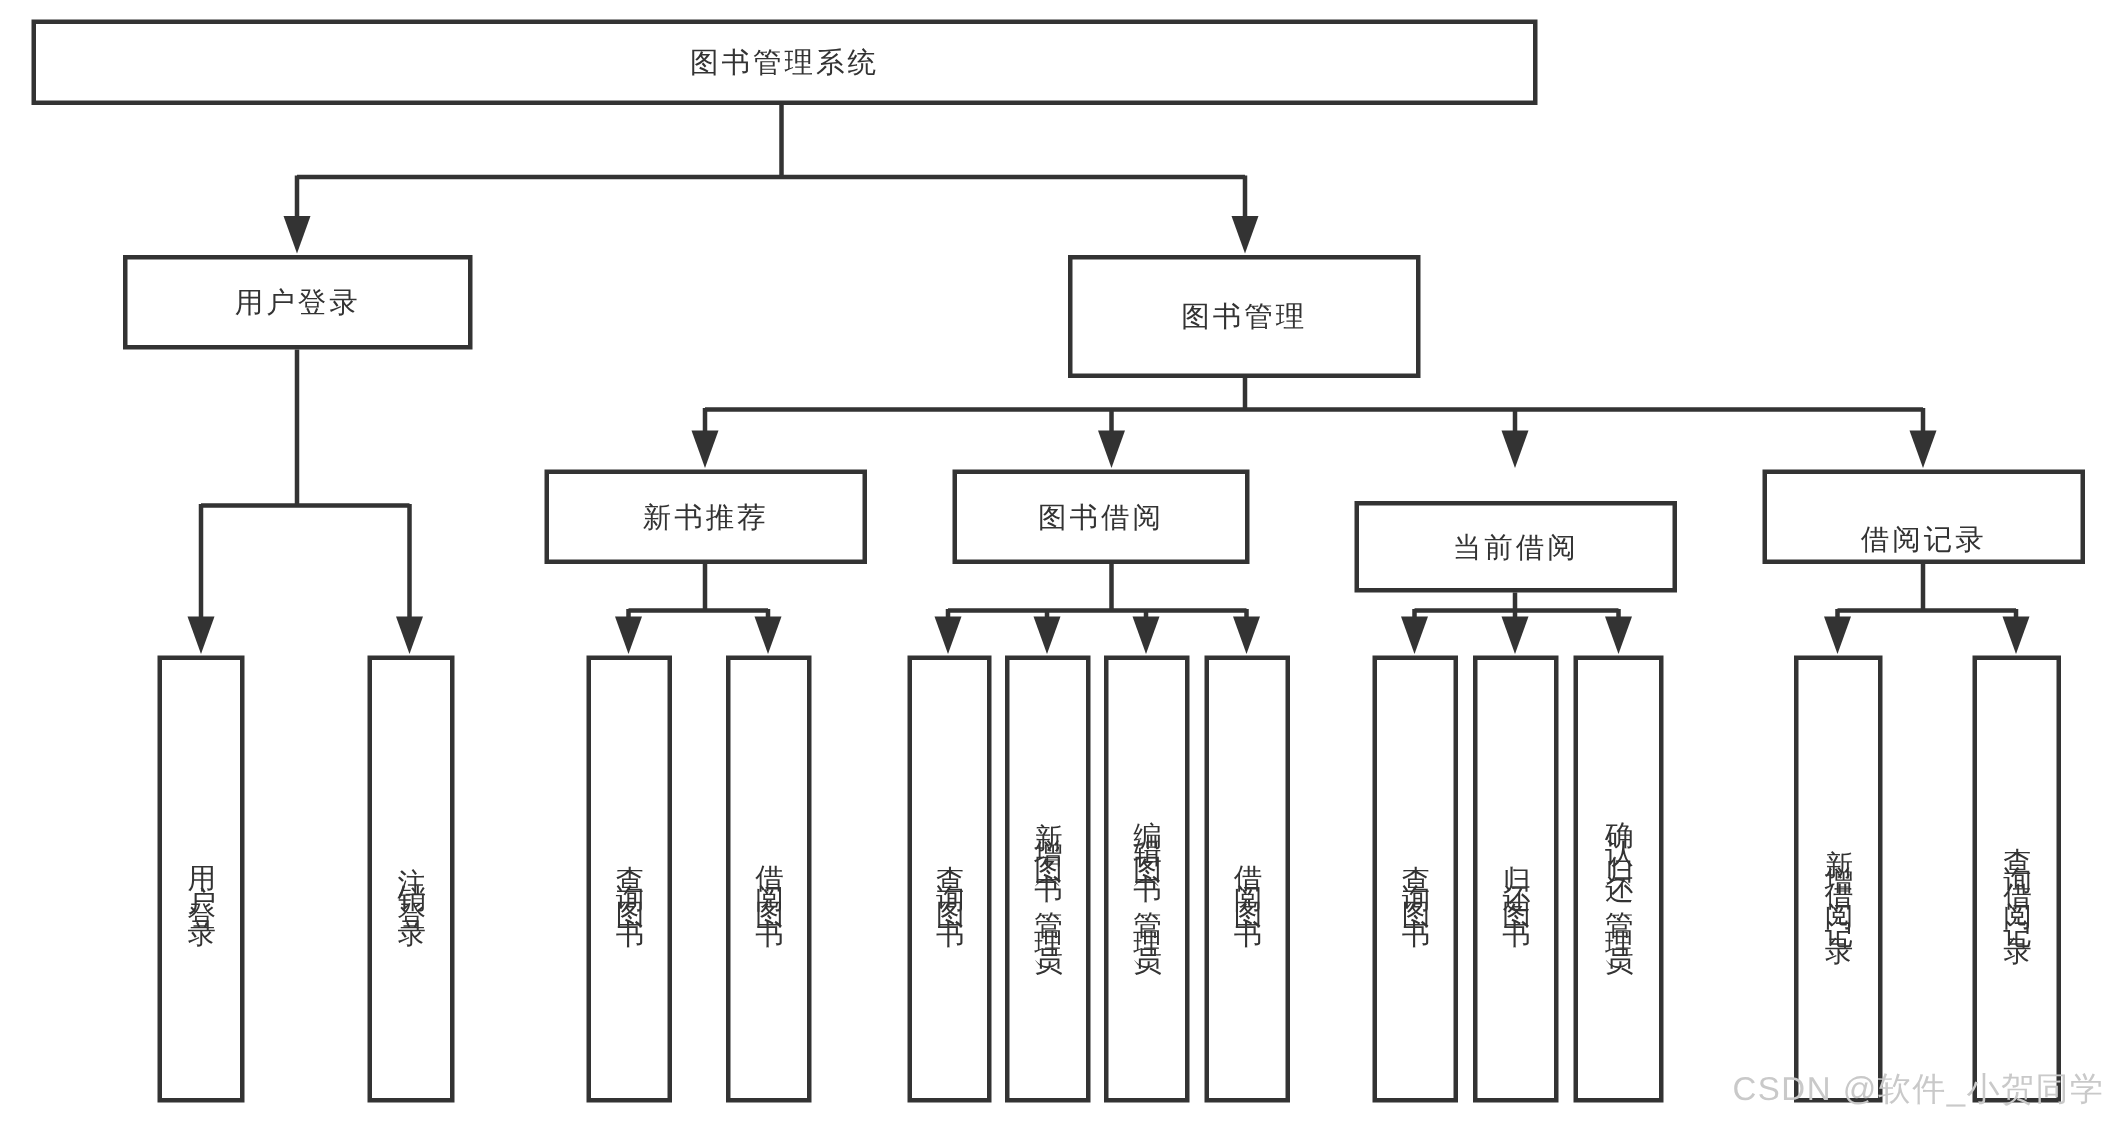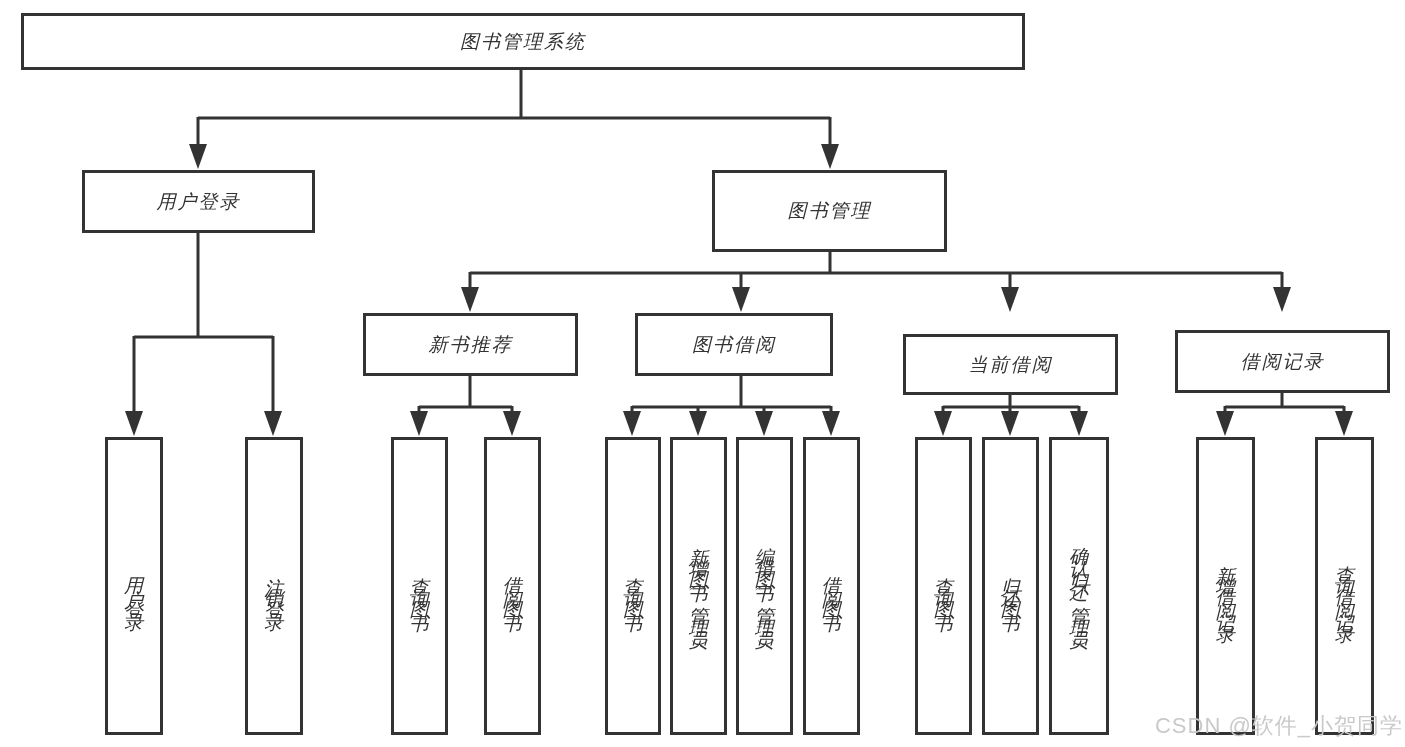--- a/index.html
+++ b/index.html
@@ -11,21 +11,20 @@
     overflow:hidden;
   }
   .connectors{position:absolute;left:0;top:0;width:1405px;height:747px;}
   .node{
     position:absolute;
     background:#ffffff;
     border:3px solid #333333;
     box-sizing:border-box;
     display:flex;align-items:center;justify-content:center;
     color:#333333;
-    font-style:italic;
   }
   .node.h .label{
     font-size:19px;
     letter-spacing:2px;
     white-space:nowrap;
   }
   .node.leaf .label{
     writing-mode:vertical-rl;
     line-height:1;
     font-size:19px;
@@ -91,21 +90,21 @@
 
   <div class="node h" style="left:363px;top:313px;width:215px;height:63px;">
     <span class="label">新书推荐</span>
   </div>
   <div class="node h" style="left:635px;top:313px;width:198px;height:63px;text-align:center;">
     <span class="label">图书借阅</span>
   </div>
   <div class="node h" style="left:903px;top:313px;width:215px;height:61px;margin-top:21px;">
     <span class="label">当前借阅</span>
   </div>
-  <div class="node h" style="left:1175px;top:330px;width:215px;height:63px;">
+  <div class="node h" style="left:1175px;top:313px;width:215px;height:63px;align-items:flex-end;">
     <span class="label">借阅记录</span>
   </div>
 
   <div class="node leaf" style="left:105px;top:437px;width:58px;height:298px;">
     <span class="label">用户登录</span>
   </div>
   <div class="node leaf" style="left:245px;top:437px;width:58px;height:298px;">
     <span class="label">注销登录</span>
   </div>
 

